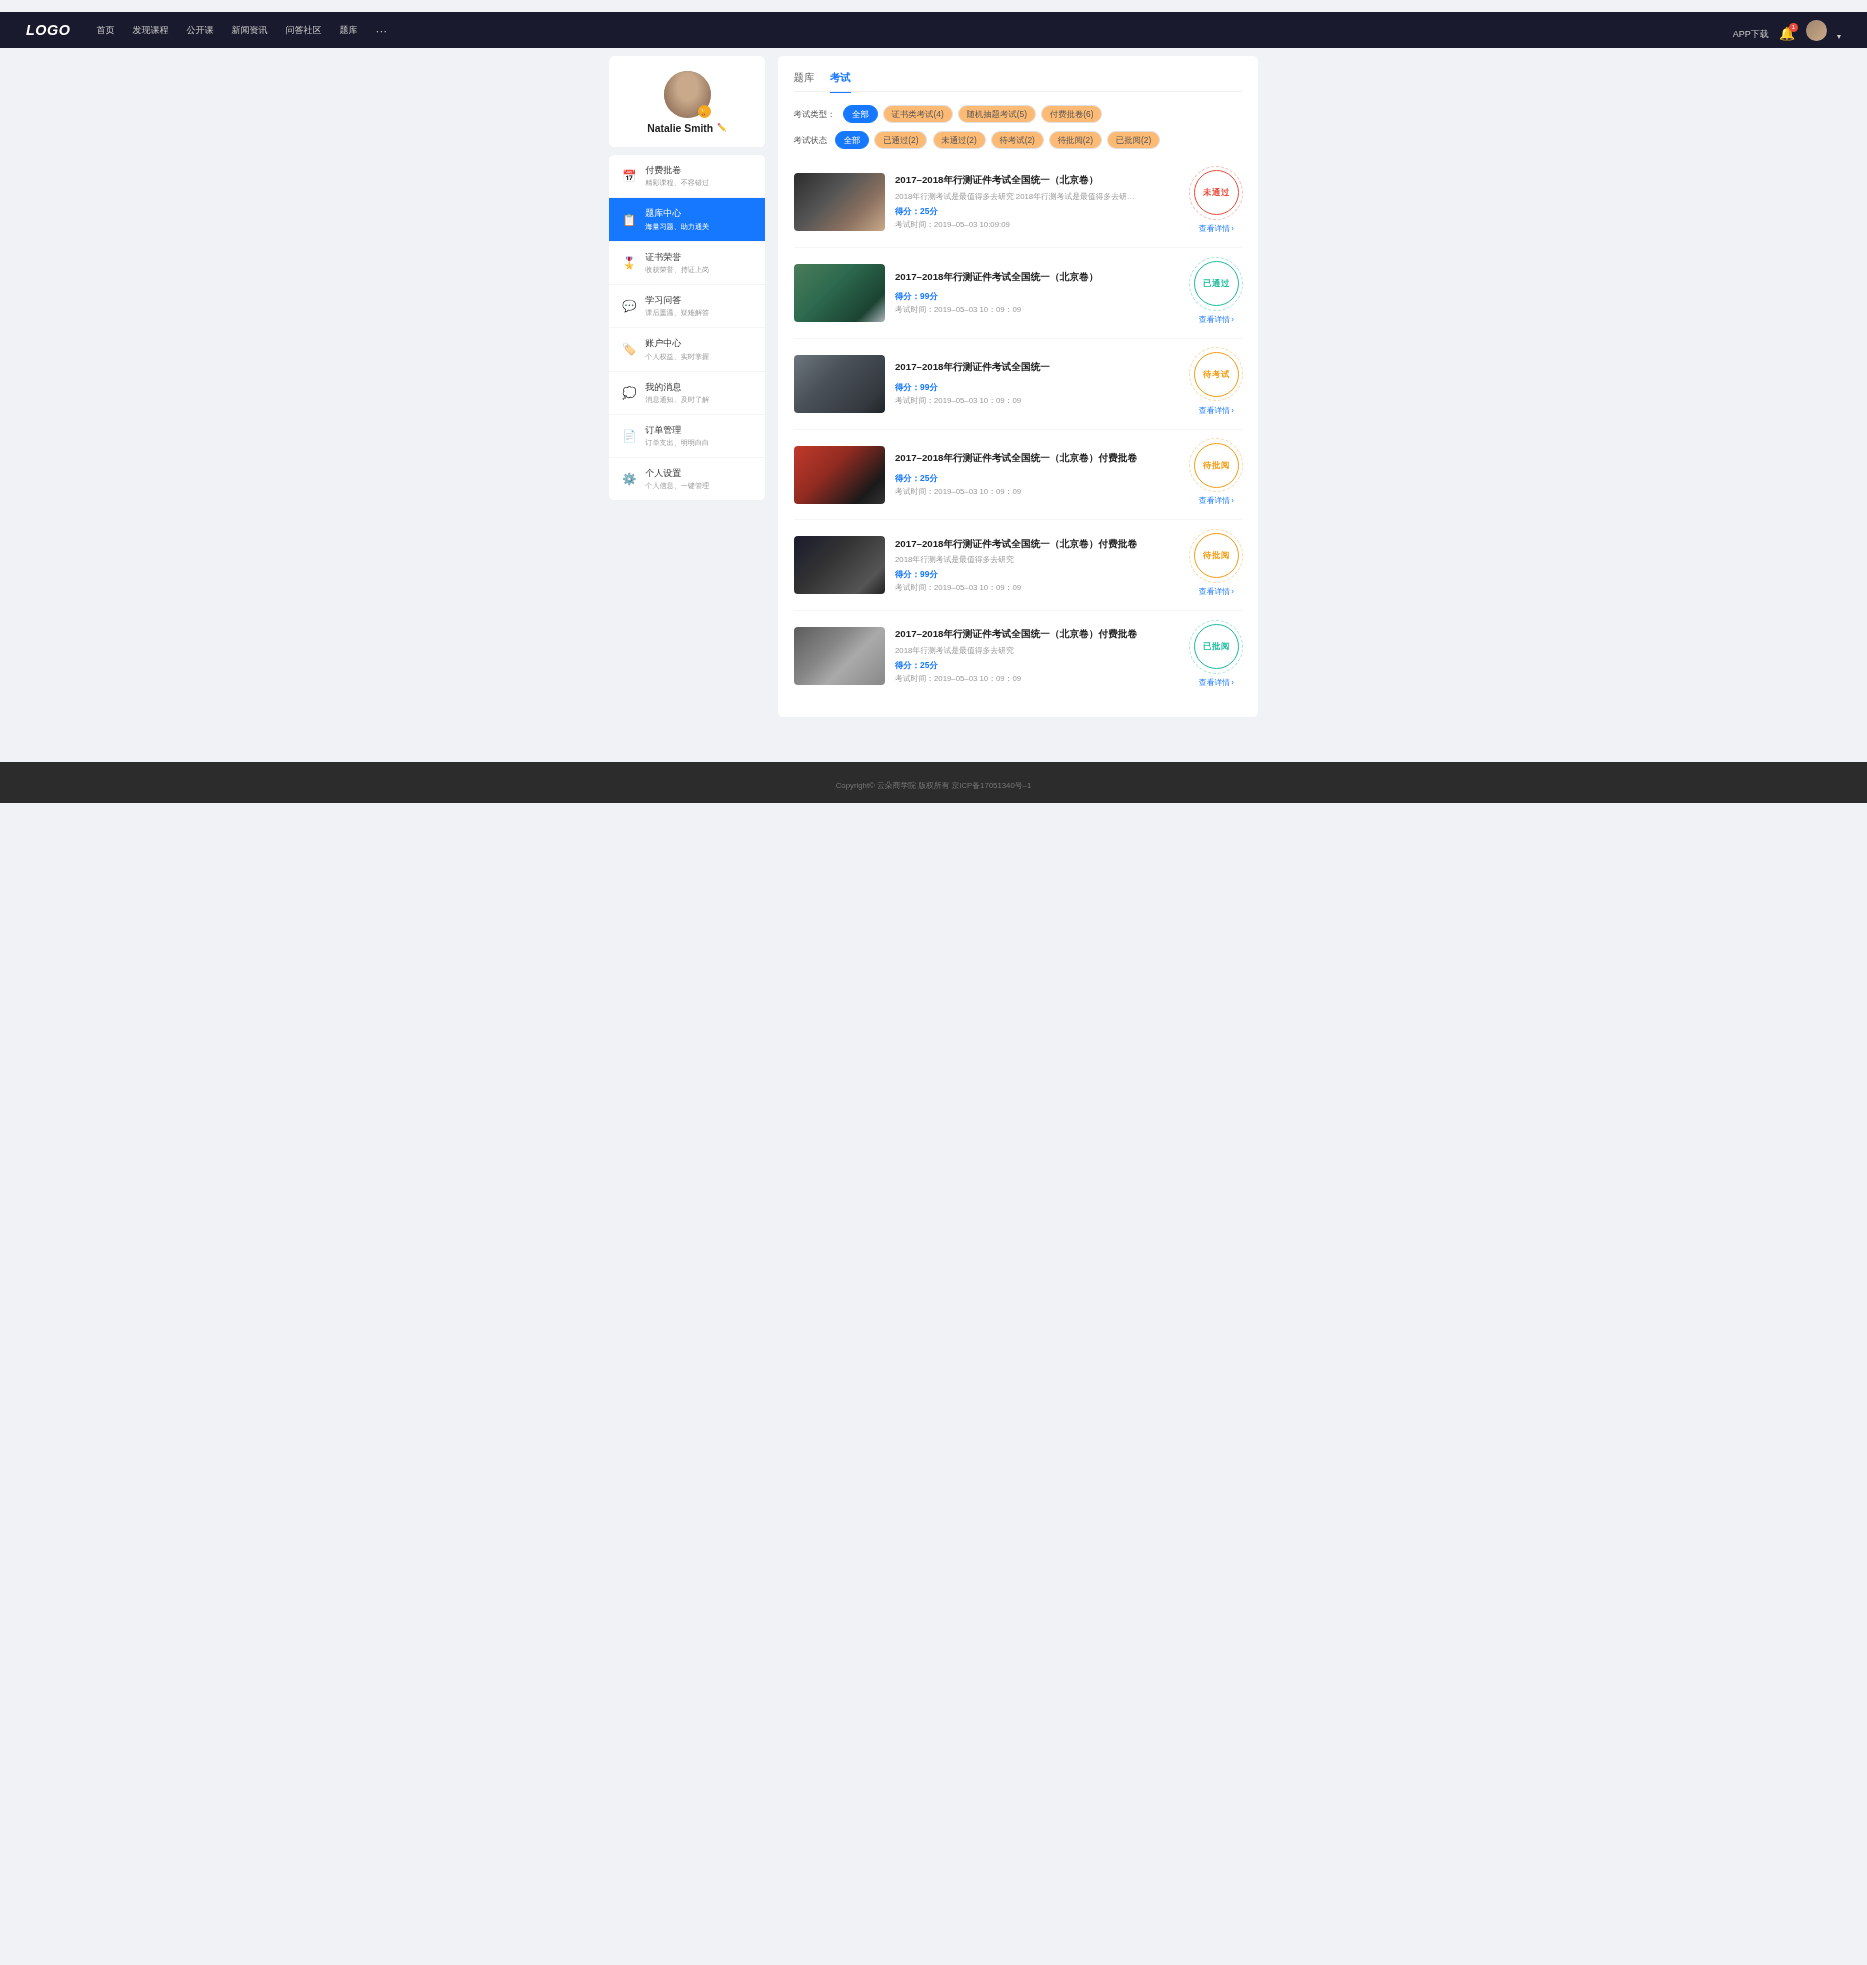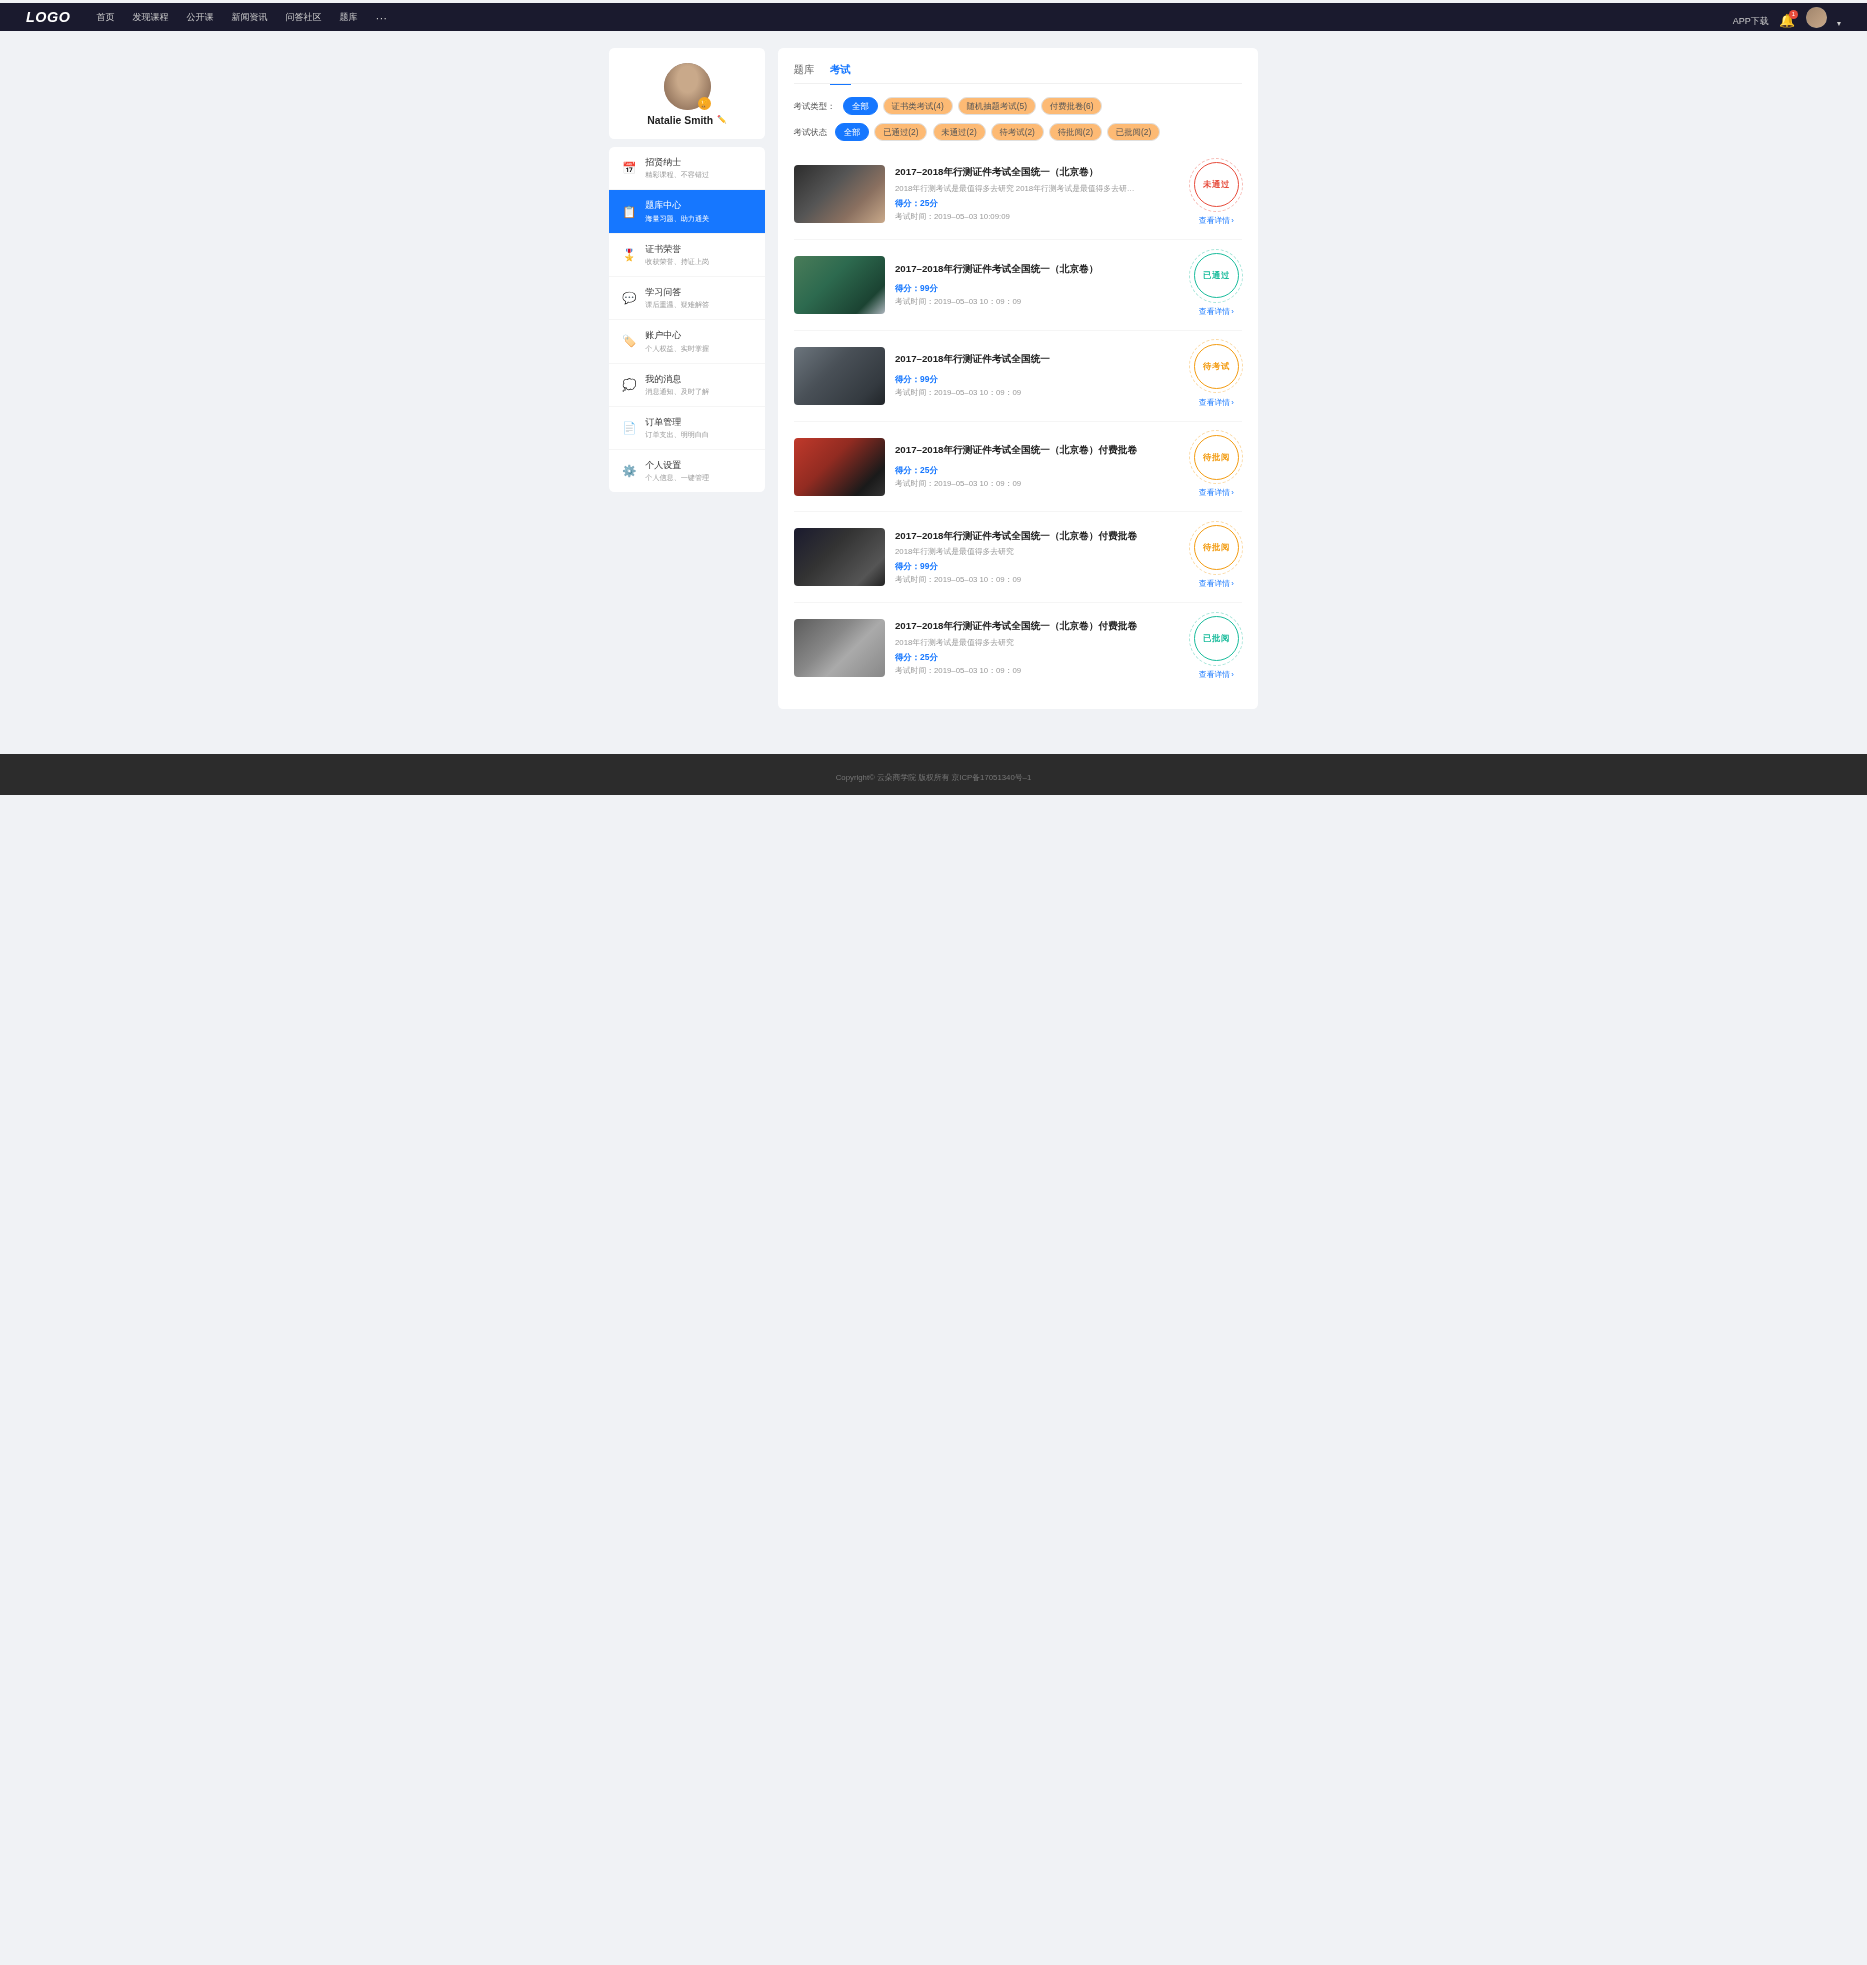--- a/index.html
+++ b/index.html
@@ -1,26 +1,26 @@
 <!DOCTYPE html>
 <html style="font-size:10.4px"><head>
   <meta charset="utf-8">
   <style>
     * { box-sizing: border-box; margin: 0; padding: 0; }
     body { font-family: "PingFang SC", "Microsoft YaHei", sans-serif; background: #f0f2f5; min-height: 100vh; font-size: 9px; color: #333; }
 
     
     .navbar {
       background: #1a1a2e;
-      height: 28px;
+      height: 36px;
       display: flex;
       align-items: center;
       padding: 0 26px;
       position: sticky;
-      top: 3px;
+      top: 12px;
       z-index: 100;
     }
     .navbar-logo {
       color: #fff;
       font-size: 14.3px;
       font-weight: bold;
       font-style: italic;
       margin-right: 26px;
       letter-spacing: 0.6px;
     }
@@ -405,21 +405,21 @@
         <span>Natalie Smith</span>
         <span class="sidebar-name-edit">✏️</span>
       </div>
     </div>
 
     <div class="sidebar-menu">
 
       <div class="sidebar-item">
         <span class="sidebar-item-icon">📅</span>
         <div class="sidebar-item-text">
-          <span class="sidebar-item-title">招贤纳士</span>
+          <span class="sidebar-item-title">付费批卷</span>
           <span class="sidebar-item-sub">精彩课程、不容错过</span>
         </div>
       </div>
       <div class="sidebar-item active">
         <span class="sidebar-item-icon">📋</span>
         <div class="sidebar-item-text">
           <span class="sidebar-item-title">题库中心</span>
           <span class="sidebar-item-sub">海量习题、助力通关</span>
         </div>
       </div>

